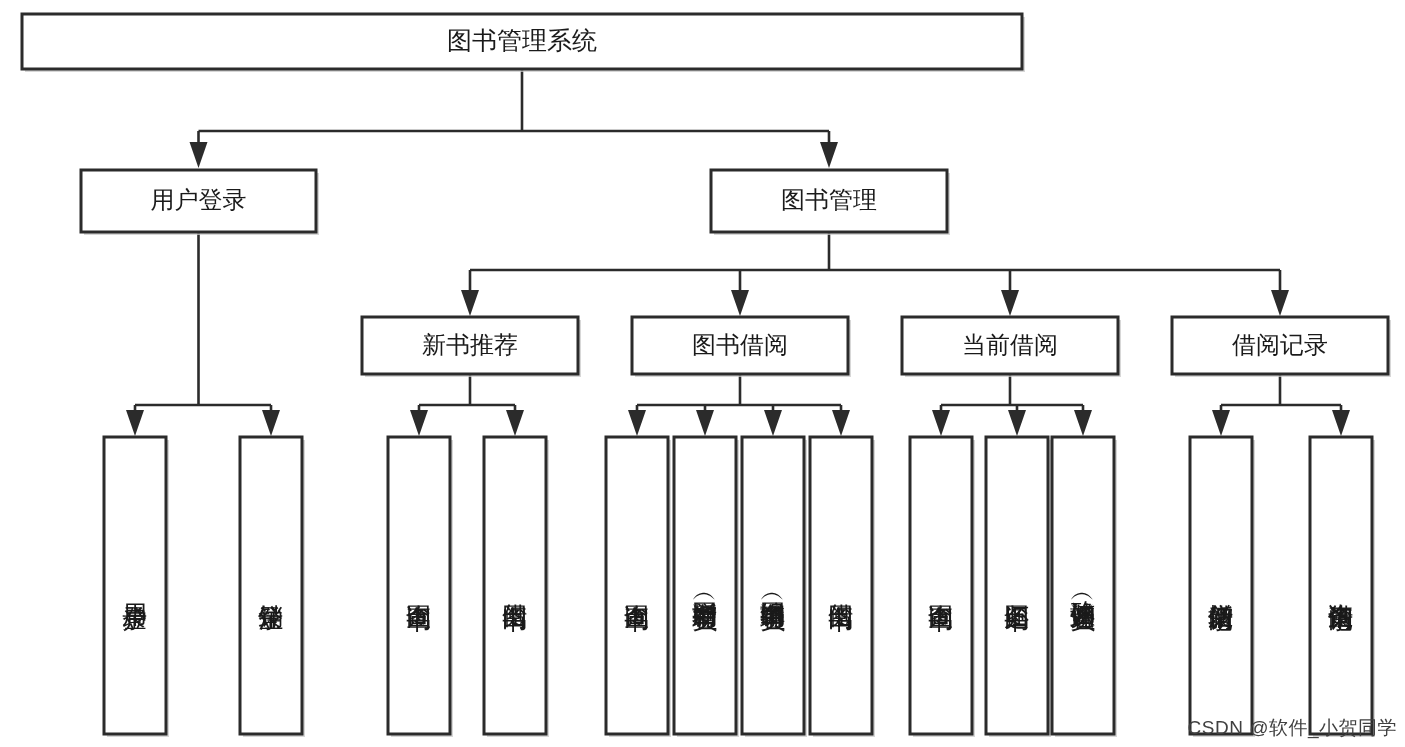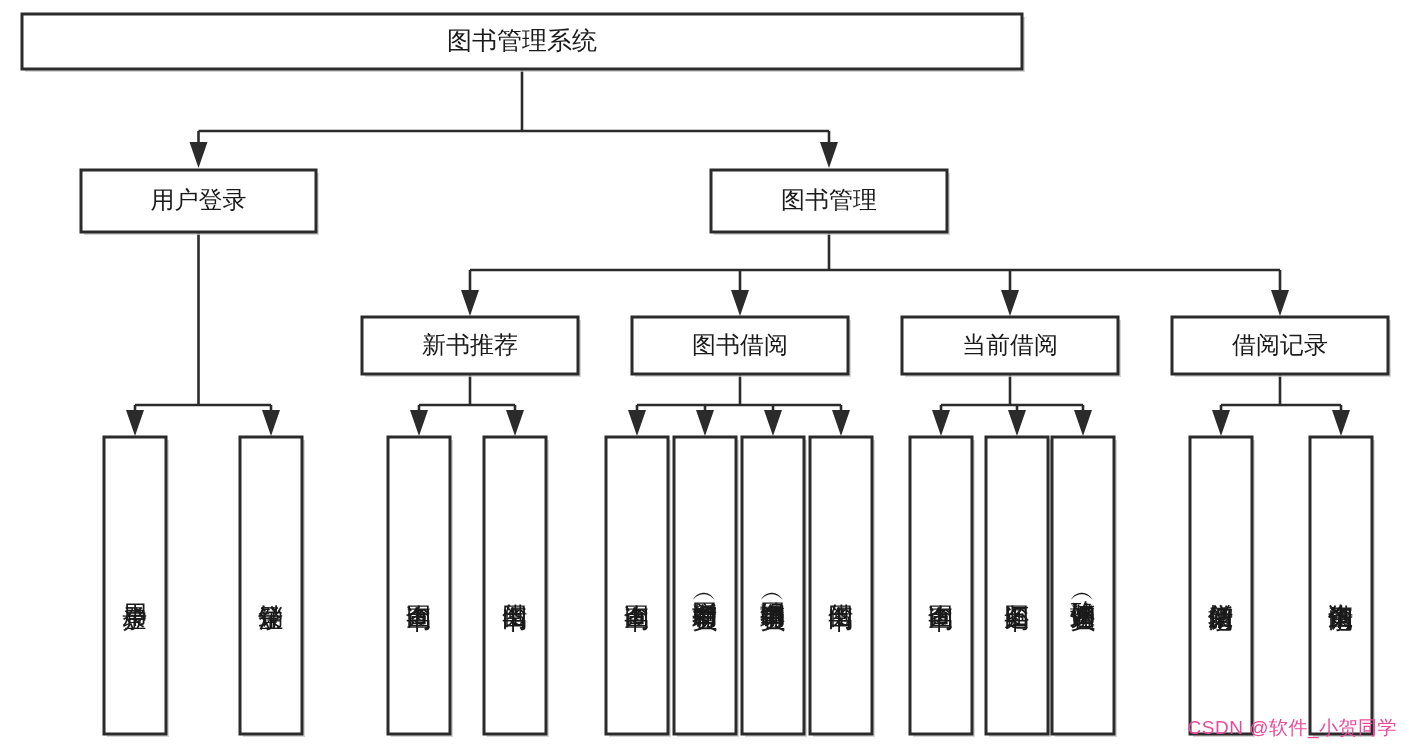--- a/index.html
+++ b/index.html
@@ -75,21 +75,21 @@
     letter-spacing: 1px;
     text-align: center;
     pointer-events: none;
   }
   #watermark {
     position: absolute;
     right: 8px;
     bottom: 6px;
     font-family: "Liberation Sans", "DejaVu Sans", sans-serif;
     font-size: 19px;
-    color: #ec4899;
+    color: #404040;
     letter-spacing: 0.5px;
     white-space: nowrap;
   }
 </style>
 </head>
 <body>
 
 <div id="diagram-root">
   <svg id="chart-svg" viewBox="0 0 1405 747">
     <g id="connectors-layer">

